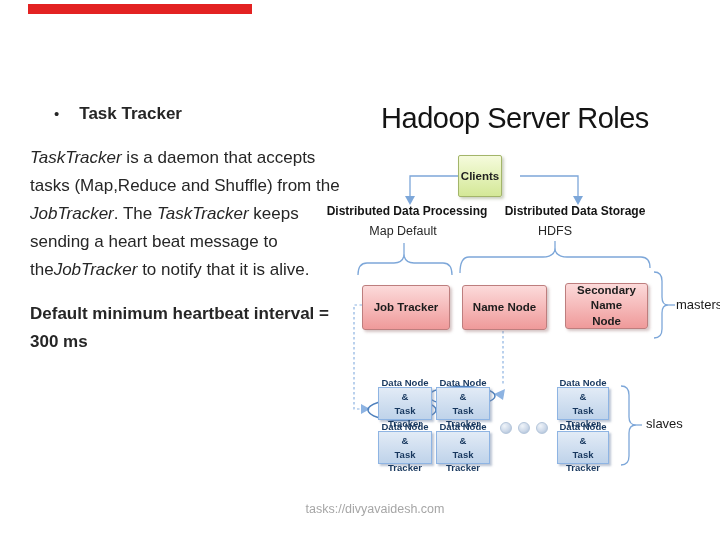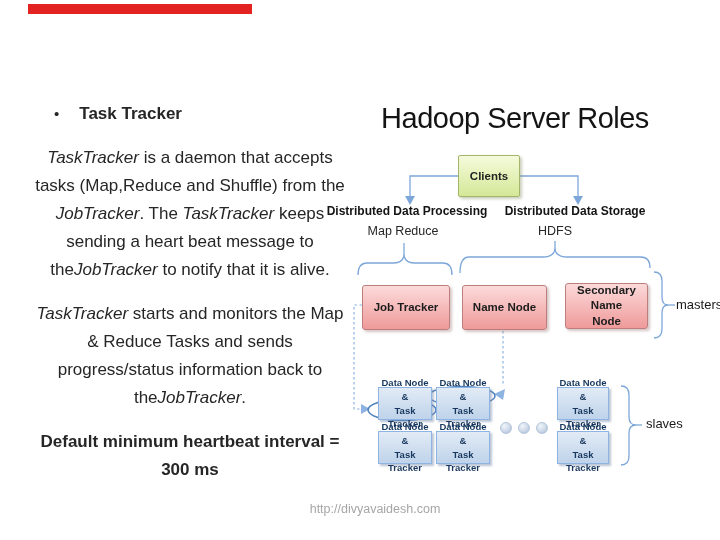--- a/index.html
+++ b/index.html
@@ -18,42 +18,42 @@
   }
 
   
   .left-panel{
     left:30px;top:100px;width:320px;
     font-size:17px;line-height:28px;color:#262626;
   }
   .bullet-row{display:flex;gap:20px;padding-left:24px;margin-bottom:4px;}
   .bullet-row .bullet{font-size:15px;}
   .bullet-row .heading{font-weight:bold;}
-  .left-panel p{margin:16px 0 9px 0;text-align:center;}
+  .left-panel p{margin:16px 0 9px 0;}
   .left-panel p.bold{font-weight:bold;}
   .left-panel em{font-style:italic;}
 
   
   .diagram-title{
     left:365px;top:102px;width:300px;text-align:center;
     font-size:29px;letter-spacing:-0.5px;color:#141414;font-weight:500;
   }
   .branch-heading{
     width:170px;text-align:center;font-weight:bold;font-size:12px;color:#141414;
   }
   .branch-sub{
     width:110px;text-align:center;font-size:12.5px;color:#262626;
   }
 
   .node{
     box-sizing:border-box;text-align:center;
     display:flex;align-items:center;justify-content:center;
   }
   .clients-box{
-    left:458px;top:155px;width:62px;height:42px;
+    left:458px;top:155px;width:44px;height:42px;
     background:linear-gradient(#f5fbdc,#d4e897);
     border:1px solid #a3b56a;border-radius:2px;
     box-shadow:2px 2px 3px rgba(140,150,110,.45);
     font-size:11.5px;font-weight:bold;color:#222;
   }
   .master-box{
     background:linear-gradient(#fcdada,#ef9a9a);
     border:1px solid #bd7e7e;border-radius:3px;
     box-shadow:2px 2px 3px rgba(150,110,110,.4);
     font-size:11.5px;font-weight:bold;color:#1c1c1c;line-height:1.35;
@@ -99,21 +99,20 @@
 <div>
 
   <div class="abs accent-bar"></div>
 
   <div class="abs left-panel">
     <div class="bullet-row">
       <span class="bullet">•</span>
       <span class="heading">Task Tracker</span>
     </div>
     <p><em>TaskTracker</em><span> is a daemon that accepts tasks (Map,Reduce and Shuffle) from the </span><em>JobTracker</em><span>. The </span><em>TaskTracker</em><span> keeps sending a heart beat message to the</span><em>JobTracker</em><span> to notify that it is alive.</span></p>
-    <p><em>TaskTracker</em><span> starts and monitors the Map &amp; Reduce Tasks and sends progress/status information back to the</span><em>JobTracker</em><span>.</span></p>
     <p class="bold">Default minimum heartbeat interval = 300 ms</p>
   </div>
 
   <svg class="abs connector-layer" width="720" height="540" viewBox="0 0 720 540" xmlns="http://www.w3.org/2000/svg">
     <g stroke="#7da7d9" fill="none" stroke-width="1.3">
       <path d="M458,176 H410 V197"></path>
       <path d="M520,176 H578 V197"></path>
       <path d="M404,243 V256"></path>
       <path d="M555,241 V252"></path>
       <path d="M358,275 Q358,263 367,263 H394 Q402,263 404,256 Q406,263 414,263 H443 Q452,263 452,275"></path>
@@ -140,21 +139,21 @@
       <ellipse cx="462" cy="396" rx="33" ry="9.5"></ellipse>
     </g>
   </svg>
 
   <div class="abs diagram-title">Hadoop Server Roles</div>
 
   <div class="abs node clients-box">Clients</div>
 
   <div class="abs branch-heading" style="left:322px;top:204px;">Distributed Data Processing</div>
   <div class="abs branch-heading" style="left:490px;top:204px;">Distributed Data Storage</div>
-  <div class="abs branch-sub" style="left:348px;top:224px;">Map Reduce</div>
+  <div class="abs branch-sub" style="left:348px;top:224px;">Map Default</div>
   <div class="abs branch-sub" style="left:500px;top:224px;">HDFS</div>
 
   <div class="abs node master-box master-jobtracker">Job Tracker</div>
   <div class="abs node master-box master-namenode">Name Node</div>
   <div class="abs node master-box master-secondary">Secondary Name Node</div>
 
   <div class="abs side-label masters-label">masters</div>
   <div class="abs side-label slaves-label">slaves</div>
 
   <div class="abs node slave-box sb-r1 sb-c1">
@@ -179,15 +178,15 @@
   </div>
   <div class="abs node slave-box sb-r2 sb-c3">
     <span>Data Node &amp;</span>
     <span>Task Tracker</span>
   </div>
 
   <div class="abs dot" style="left:500px;"></div>
   <div class="abs dot" style="left:518px;"></div>
   <div class="abs dot" style="left:536px;"></div>
 
-  <div class="abs footer-url">http://divyavaidesh.com</div>
+  <div class="abs footer-url">tasks://divyavaidesh.com</div>
 
 </div>
 
 </body></html>

